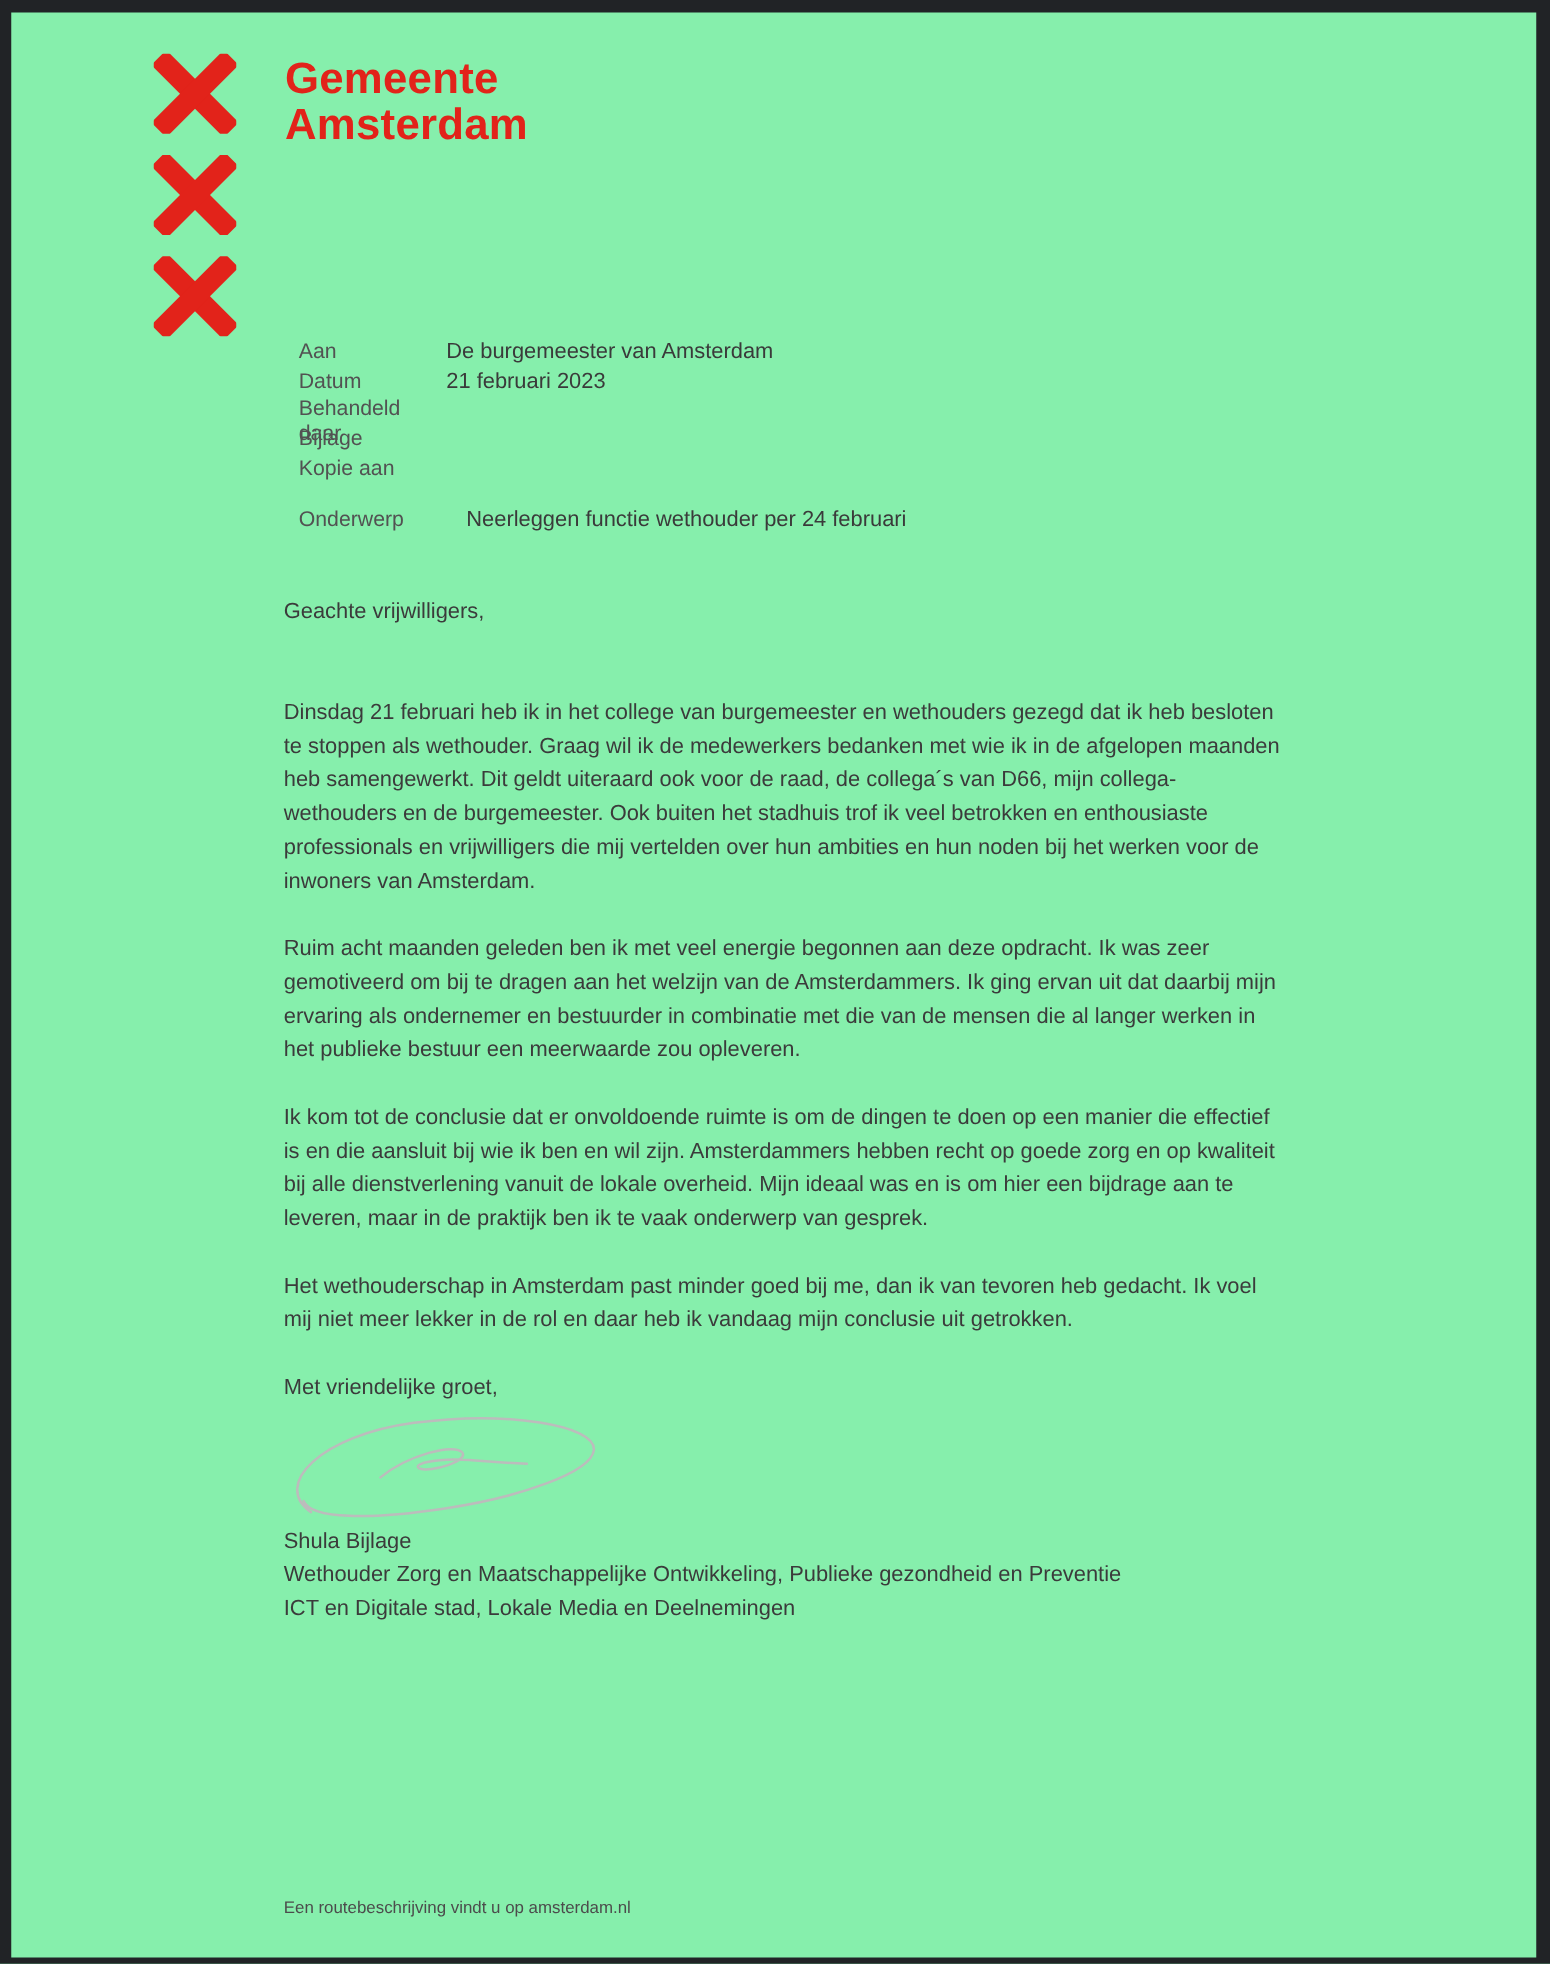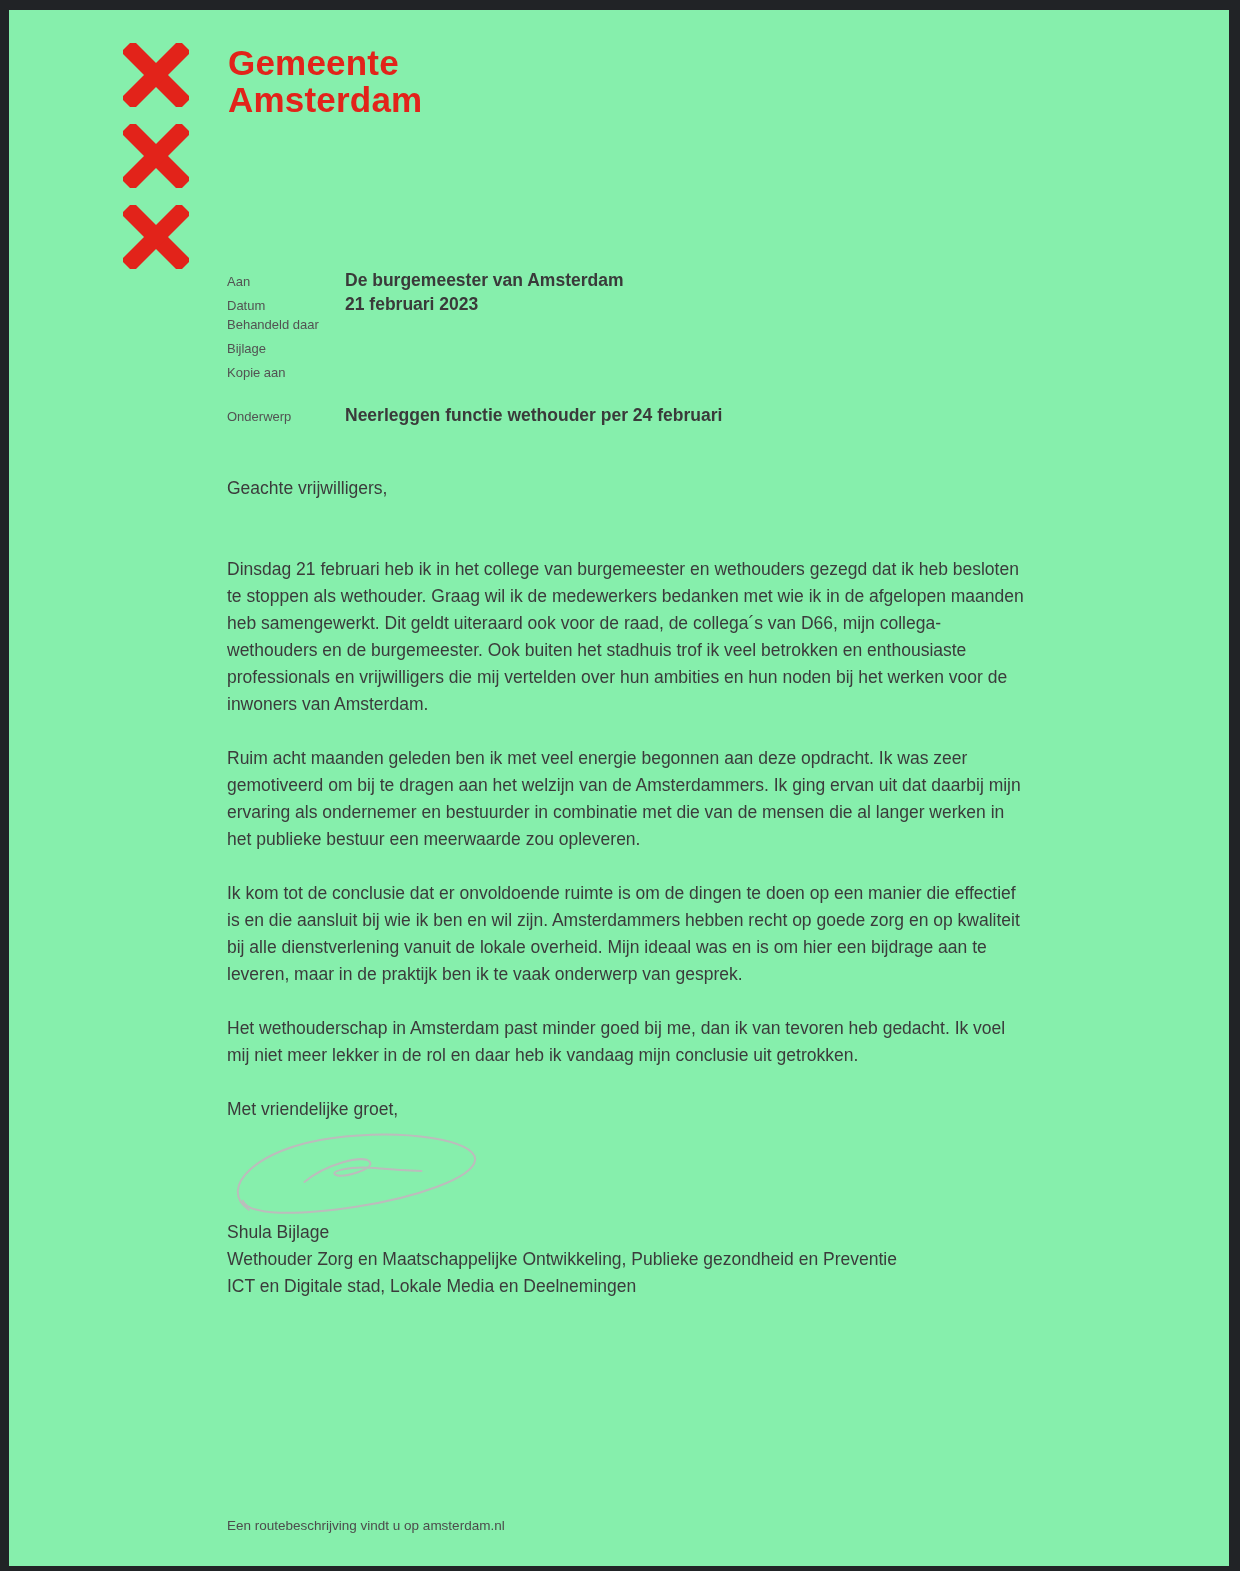--- a/index.html
+++ b/index.html
@@ -27,23 +27,23 @@
   .wordmark {
     position: absolute; left: 219px; top: 34px;
     font-size: 35px; line-height: 37px; font-weight: 700;
     color: var(--brand-red); letter-spacing: 0.2px;
     white-space: pre-line;
   }
 
   
   .meta { position: absolute; left: 218px; top: 260px; }
   .meta-row { display: flex; align-items: baseline; height: 23.7px; }
-  .meta-label { width: 118px; font-size: 13px; color: #525252; }
-  .meta-value { font-size: 17.5px; color: #3a3a3a; font-weight: bold; }
-  .meta-row.subject { margin-top: 17px; }
+  .meta-label { width: 118px; font-size: 17px; color: #525252; margin-left: 12px; }
+  .meta-value { font-size: 17.5px; color: #3a3a3a; }
+  .meta-row.subject { margin-top: 17px; gap: 16px; }
 
   
   .letter-body {
     position: absolute; left: 218px; top: 465px; width: 797px;
     font-size: 17.5px; line-height: 27px; color: #3b3b3b;
   }
   .letter-body p { margin: 0 0 27px 0; }
   .letter-body p.salutation { margin-bottom: 54px; }
   .letter-body p.closing { margin-bottom: 0; }
   .signature { display: block; width: 258px; height: 92px; margin: 3px 0 1px 0; }

